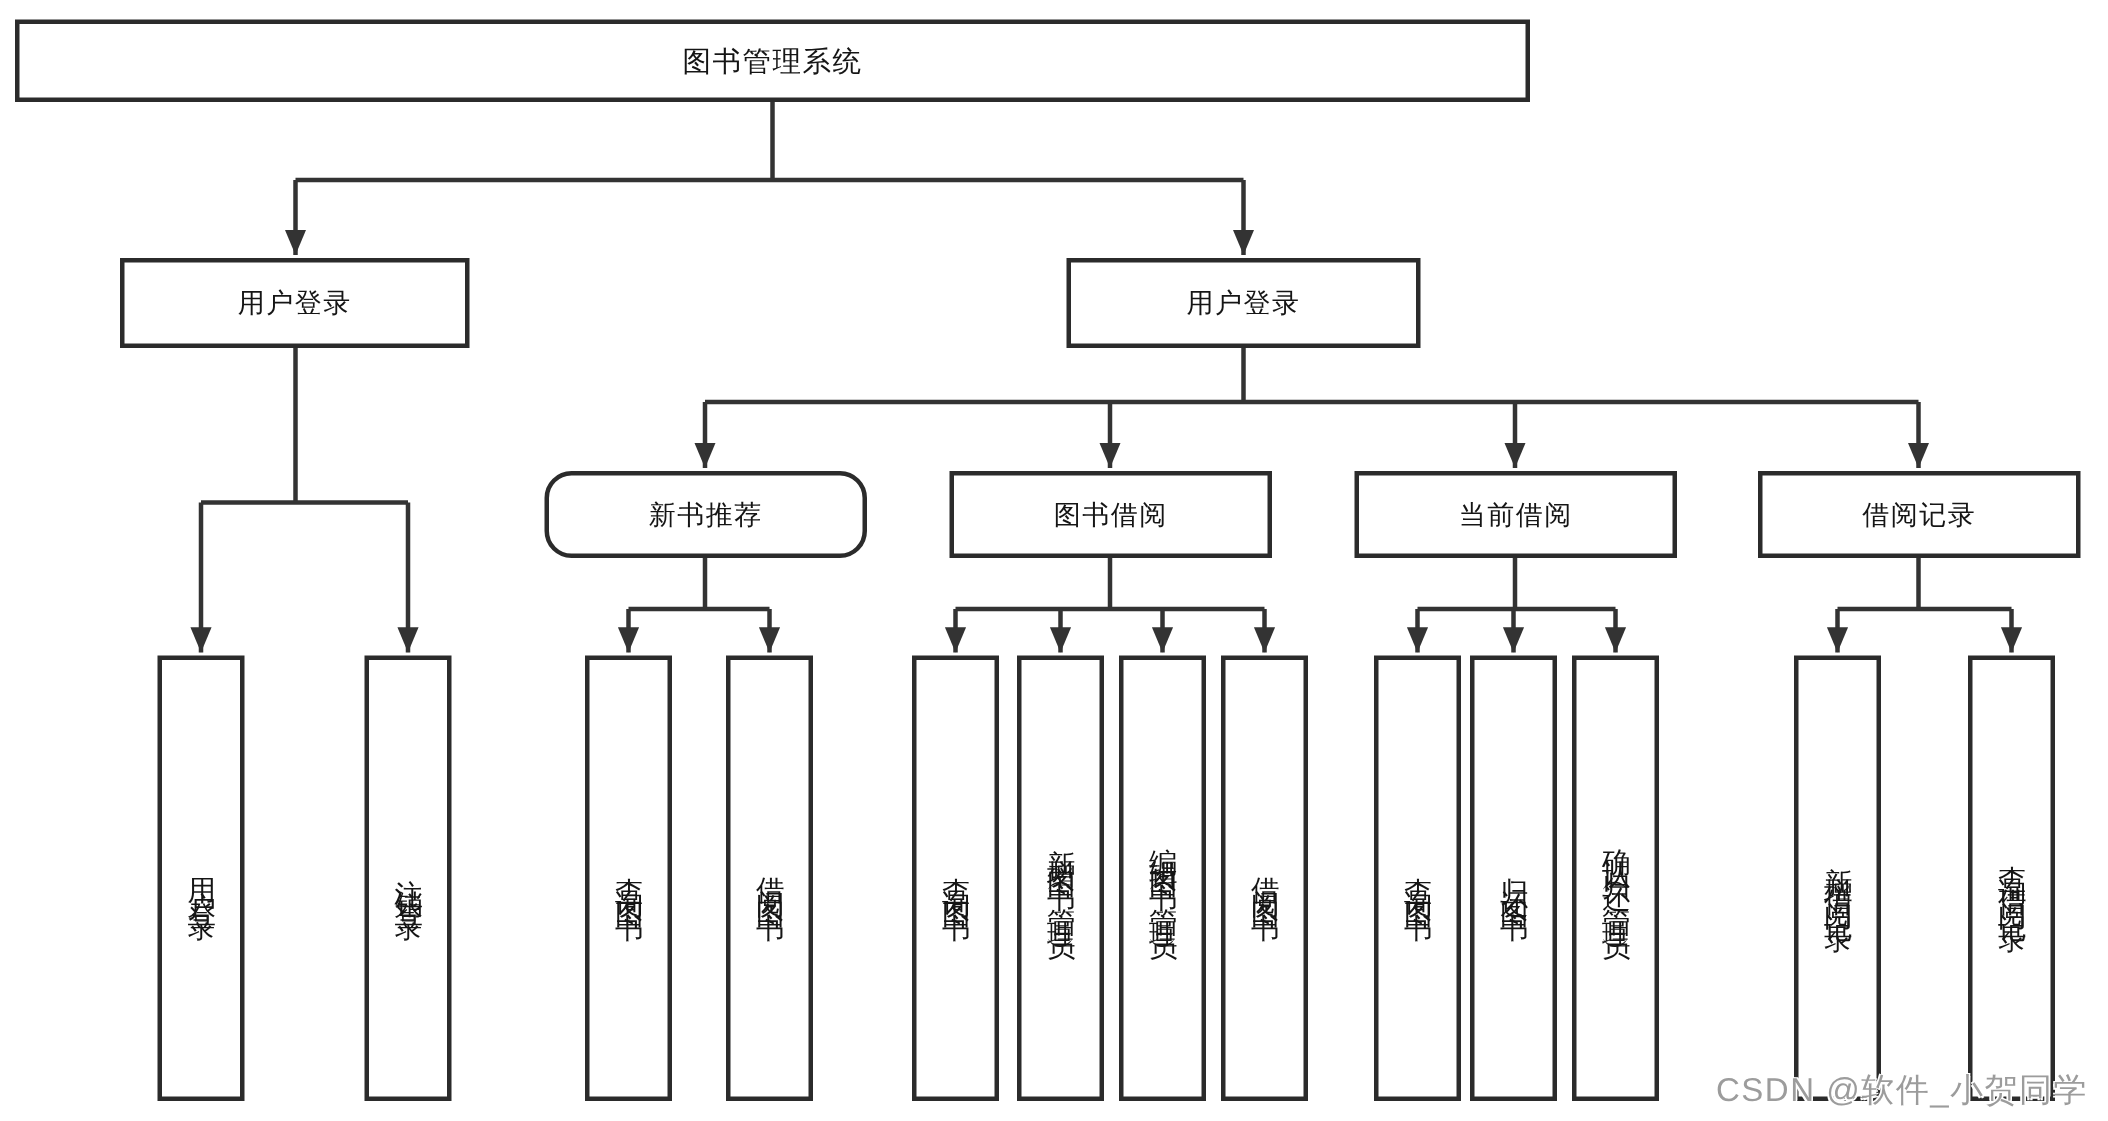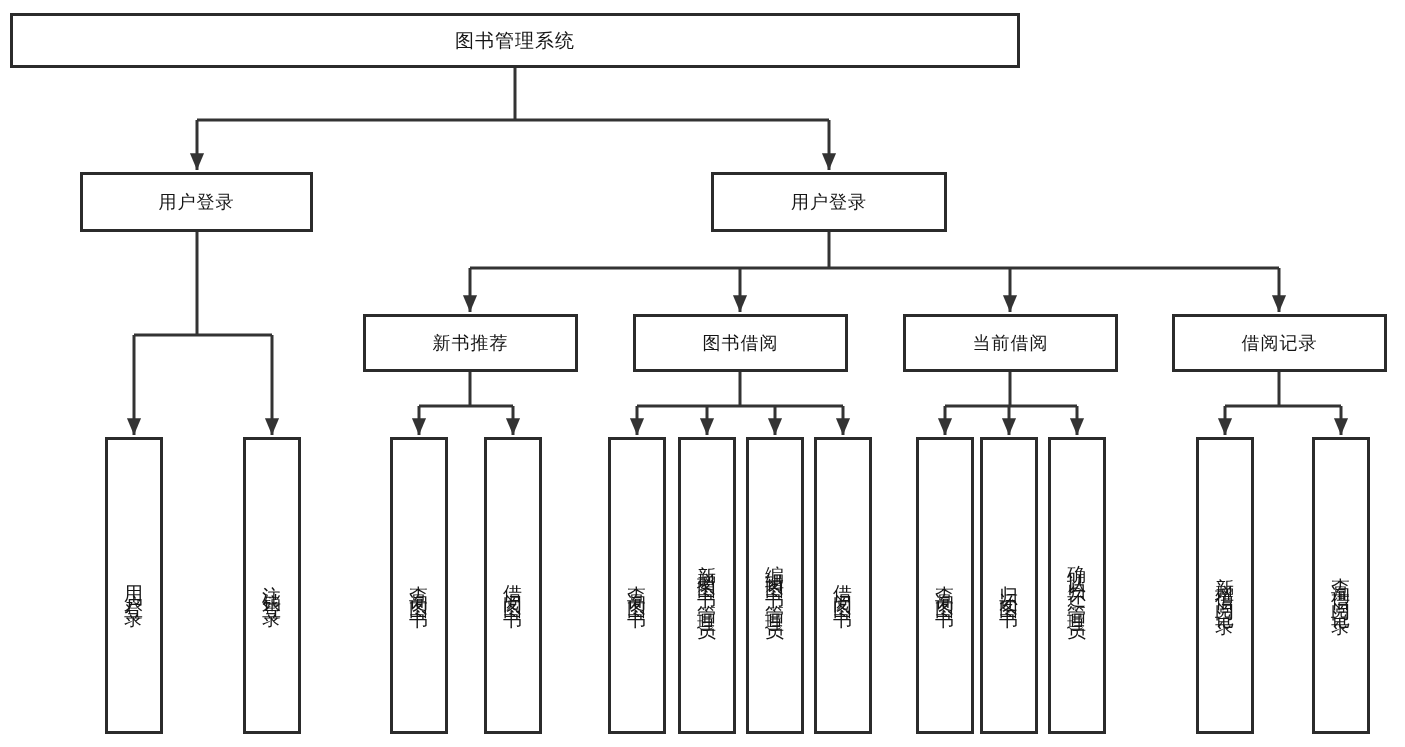--- a/index.html
+++ b/index.html
@@ -114,21 +114,21 @@
     <line x1="1225" y1="406" x2="1341" y2="406"></line>
     <line x1="1225" y1="406" x2="1225" y2="435" marker-end="url(#arrow)"></line>
     <line x1="1341" y1="406" x2="1341" y2="435" marker-end="url(#arrow)"></line>
   </svg>
 
   <div class="box root">图书管理系统</div>
 
   <div class="box lvl2" style="left:80px; width:233px;">用户登录</div>
   <div class="box lvl2" style="left:711px; width:236px;">用户登录</div>
 
-  <div class="box lvl3" style="left:363px;">新书推荐</div>
+  <div class="box lvl3" style="left:363px;border-radius:18px;">新书推荐</div>
   <div class="box lvl3" style="left:903px;">当前借阅</div>
   <div class="box lvl3" style="left:633px;">图书借阅</div>
   <div class="box lvl3" style="left:1172px;">借阅记录</div>
 
   <div class="box leaf" style="left:105px;">用户登录</div>
   <div class="box leaf" style="left:243px;">注销登录</div>
 
   <div class="box leaf" style="left:390px;">查询图书</div>
   <div class="box leaf" style="left:484px;">借阅图书</div>
 
@@ -137,14 +137,15 @@
   <div class="box leaf" style="left:746px;">编辑图书（管理员）</div>
   <div class="box leaf" style="left:814px;">借阅图书</div>
 
   <div class="box leaf" style="left:916px;">查询图书</div>
   <div class="box leaf" style="left:980px;">归还图书</div>
   <div class="box leaf" style="left:1048px;">确认归还（管理员）</div>
 
   <div class="box leaf" style="left:1196px;">新增借阅记录</div>
   <div class="box leaf" style="left:1312px;">查询借阅记录</div>
 
+  <div class="watermark">CSDN @软件_小贺同学</div>
 
 </div>
 
 </body></html>

